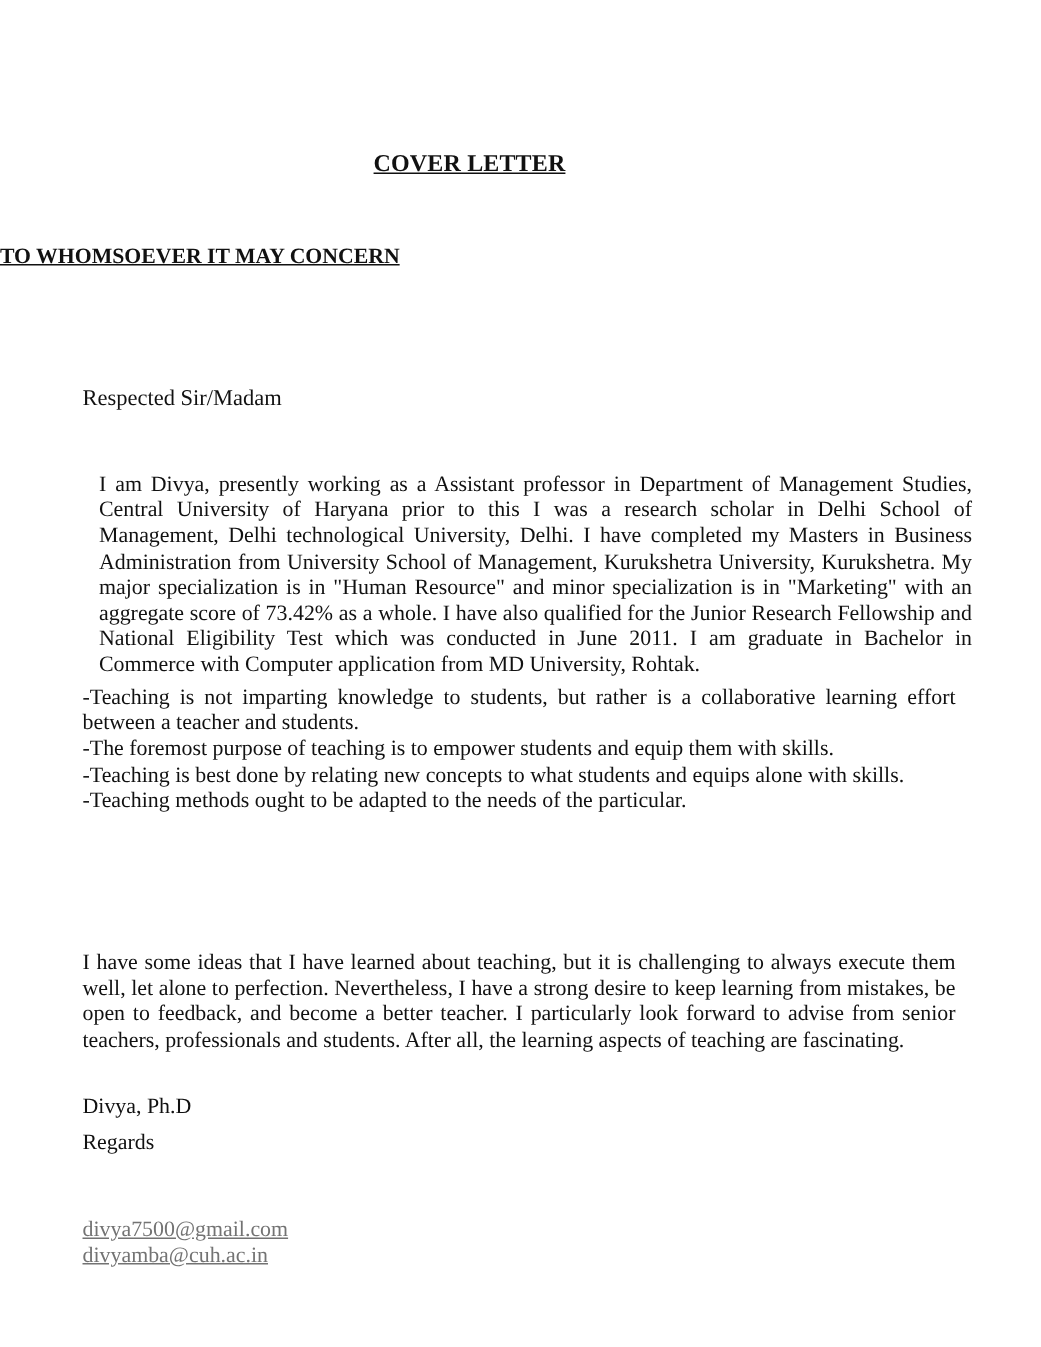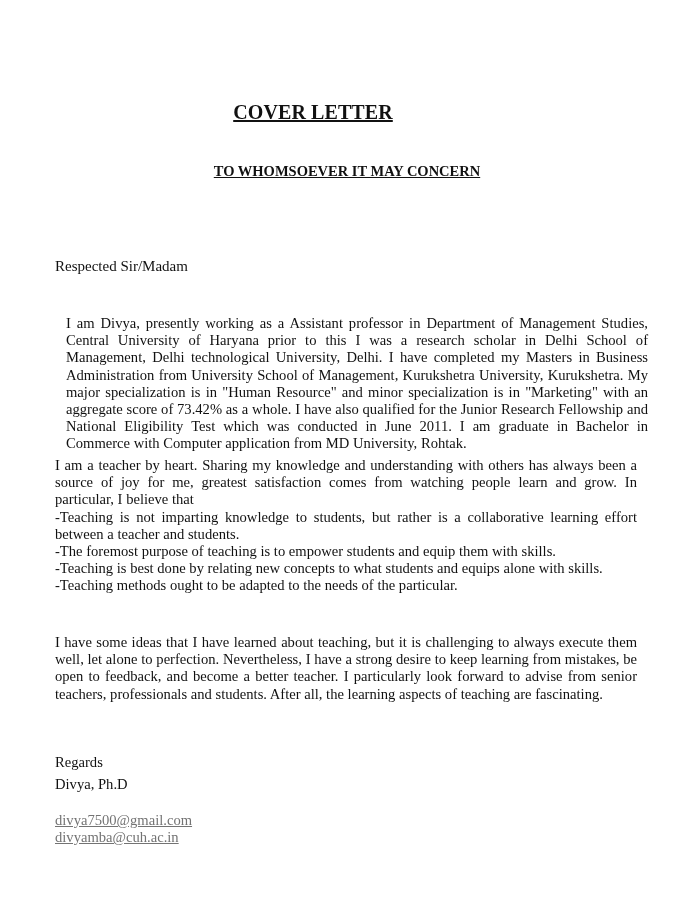--- a/index.html
+++ b/index.html
@@ -1,42 +1,41 @@
 <!DOCTYPE html>
 <html><head>
   <meta charset="utf-8">
   <style>
     html, body { margin: 0; padding: 0; background: #ffffff; }
     body { width: 694px; height: 898px; position: relative; overflow: hidden; font-family: "Liberation Serif", serif; color: #111; }
-    .title { position: absolute; left: 0; width: 626px; top: 101px; text-align: center; font-weight: bold; font-size: 20px; text-decoration: underline; letter-spacing: 0.1px; }
-    .subtitle { position: absolute; left: 0; width: 694px; top: 163px; text-align: center; font-weight: bold; font-size: 14.5px; text-decoration: underline; }
+    .title { position: absolute; left: 0; width: 626px; top: 101px; text-align: center; font-weight: bold; font-size: 16px; text-decoration: underline; letter-spacing: 0.1px; }
+    .subtitle { position: absolute; left: 0; width: 694px; top: 163px; text-align: left; font-weight: bold; font-size: 14.5px; text-decoration: underline; }
     .salutation { position: absolute; left: 55px; top: 258px; font-size: 15px; }
     .para { position: absolute; left: 55px; width: 582px; font-size: 14.6px; line-height: 17.2px; text-align: justify; margin: 0; }
     .p1 { top: 315px; margin-left: 11px; }
     .p2 { top: 457px; }
     .p3 { top: 634px; }
     .line { display: block; }
     .bullet { display: block; text-align: left; }
     .regards { position: absolute; left: 55px; top: 754px; font-size: 14.6px; }
-    .signature { position: absolute; left: 55px; top: 776px; font-size: 14.6px; }
+    .signature { position: absolute; left: 55px; top: 730px; font-size: 14.6px; }
     .emails { position: absolute; left: 55px; top: 812px; font-size: 14.6px; line-height: 17px; }
     .emails a { display: block; color: #737373; text-decoration: underline; }
   </style>
 </head>
 <body>
 
 <div>
   <div class="title">COVER LETTER</div>
   <div class="subtitle">TO WHOMSOEVER IT MAY CONCERN</div>
   <div class="salutation">Respected Sir/Madam</div>
 
   <p class="para p1">I am Divya, presently working as a Assistant professor in Department of Management Studies, Central University of Haryana prior to this I was a research scholar in Delhi School of Management, Delhi technological University, Delhi. I have completed my Masters in Business Administration from University School of Management, Kurukshetra University, Kurukshetra. My major specialization is in "Human Resource" and minor specialization is in "Marketing" with an aggregate score of 73.42% as a whole. I have also qualified for the Junior Research Fellowship and National Eligibility Test which was conducted in June 2011. I am graduate in Bachelor in Commerce with Computer application from MD University, Rohtak.</p>
 
   <div class="para p2">
-    <span class="line">I am a teacher by heart. Sharing my knowledge and understanding with others has always been a source of joy for me, greatest satisfaction comes from watching people learn and grow. In particular, I believe that</span>
     <span class="line">-Teaching is not imparting knowledge to students, but rather is a collaborative learning effort between a teacher and students.</span>
     <span class="bullet">-The foremost purpose of teaching is to empower students and equip them with skills.</span>
     <span class="bullet">-Teaching is best done by relating new concepts to what students and equips alone with skills.</span>
     <span class="bullet">-Teaching methods ought to be adapted to the needs of the particular.</span>
   </div>
 
   <p class="para p3">I have some ideas that I have learned about teaching, but it is challenging to always execute them well, let alone to perfection. Nevertheless, I have a strong desire to keep learning from mistakes, be open to feedback, and become a better teacher. I particularly look forward to advise from senior teachers, professionals and students. After all, the learning aspects of teaching are fascinating.</p>
 
   <div class="regards">Regards</div>
   <div class="signature">Divya, Ph.D</div>

